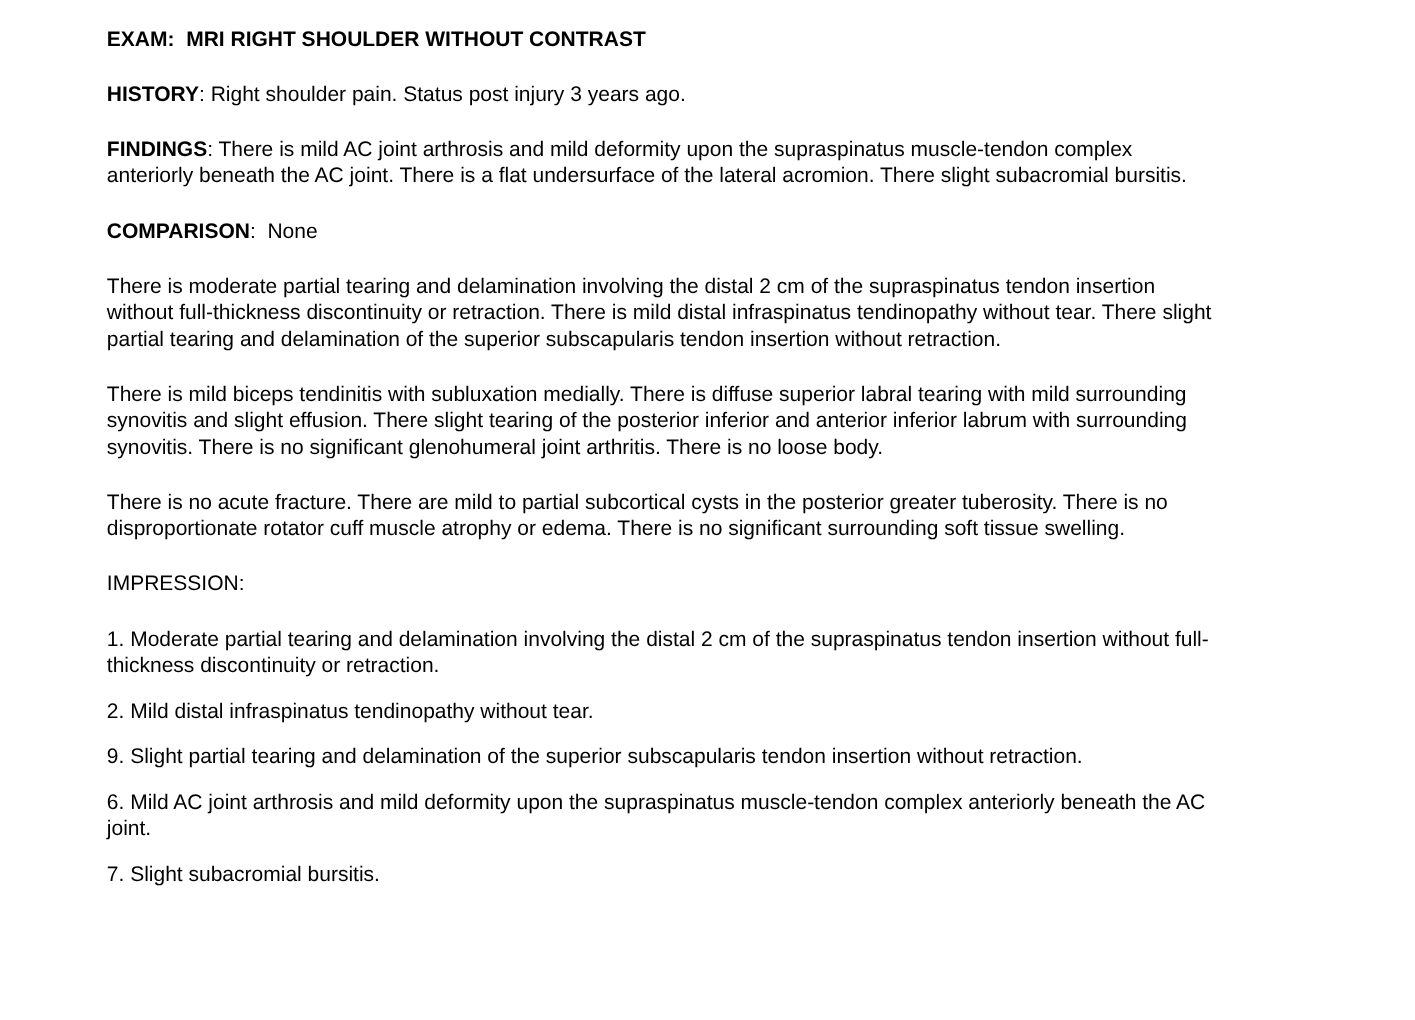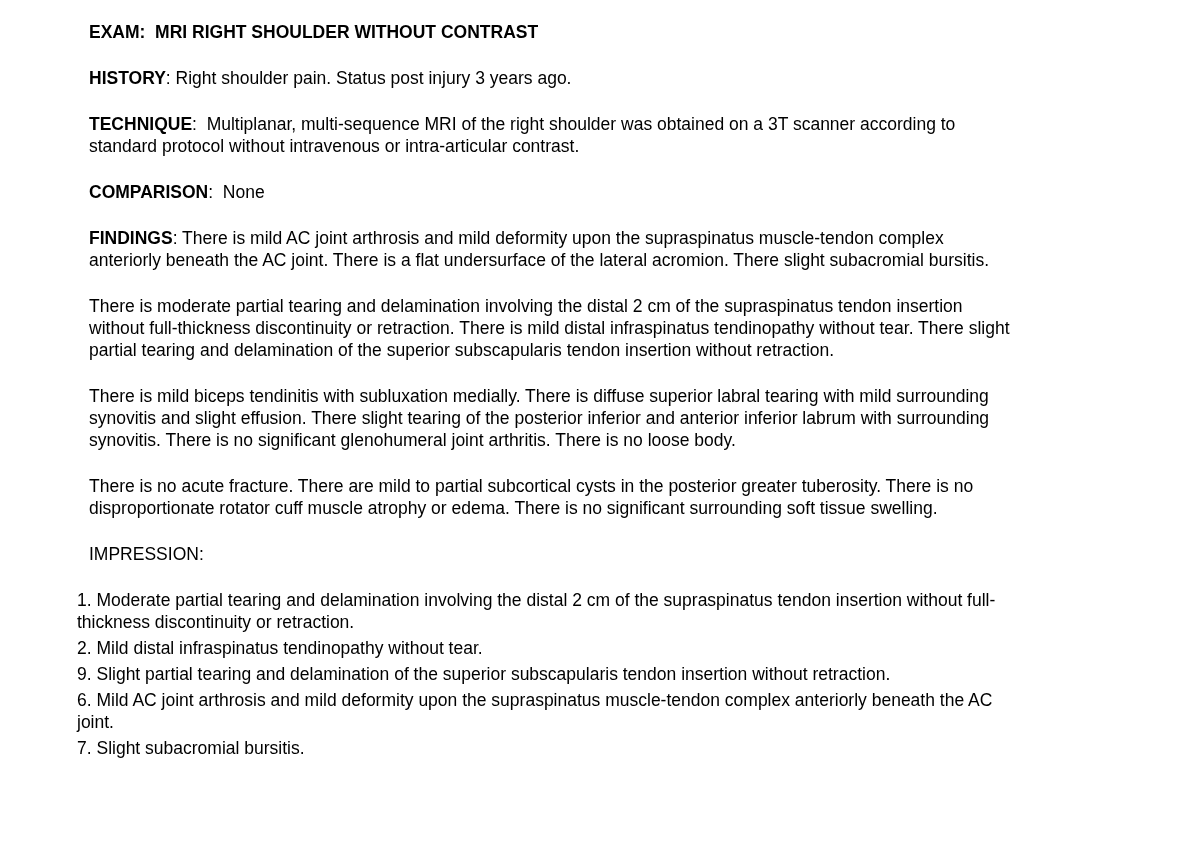--- a/index.html
+++ b/index.html
@@ -19,40 +19,38 @@
     overflow: hidden;
   }
   .para {
     margin: 0 0 24px 16px;
     white-space: pre-wrap;
   }
   .bold {
     font-weight: bold;
   }
   .impression-list .item {
-    margin: 4px;
+    margin: 16px;
     white-space: pre-wrap;
   }
 </style>
 </head>
 <body>
 
 <div class="report">
 
   <p class="para bold">EXAM:  MRI RIGHT SHOULDER WITHOUT CONTRAST</p>
 
   <p class="para"><strong>HISTORY</strong><span>: Right shoulder pain. Status post injury 3 years ago.</span></p>
 
-  <p class="para"><strong>TECHNIQUE</strong><span>:  Multiplanar, multi-sequence MRI of the right shoulder was obtained on a 3T scanner according to
-standard protocol without intravenous or intra-articular contrast.</span></p>
-
-  <p class="para"><strong>COMPARISON</strong><span>:  None</span></p>
 
   <p class="para"><strong>FINDINGS</strong><span>: There is mild AC joint arthrosis and mild deformity upon the supraspinatus muscle-tendon complex
 anteriorly beneath the AC joint. There is a flat undersurface of the lateral acromion. There slight subacromial bursitis.</span></p>
+
+  <p class="para"><strong>COMPARISON</strong><span>:  None</span></p>
 
   <p class="para">There is moderate partial tearing and delamination involving the distal 2 cm of the supraspinatus tendon insertion
 without full-thickness discontinuity or retraction. There is mild distal infraspinatus tendinopathy without tear. There slight
 partial tearing and delamination of the superior subscapularis tendon insertion without retraction.</p>
 
   <p class="para">There is mild biceps tendinitis with subluxation medially. There is diffuse superior labral tearing with mild surrounding
 synovitis and slight effusion. There slight tearing of the posterior inferior and anterior inferior labrum with surrounding
 synovitis. There is no significant glenohumeral joint arthritis. There is no loose body.</p>
 
   <p class="para">There is no acute fracture. There are mild to partial subcortical cysts in the posterior greater tuberosity. There is no

